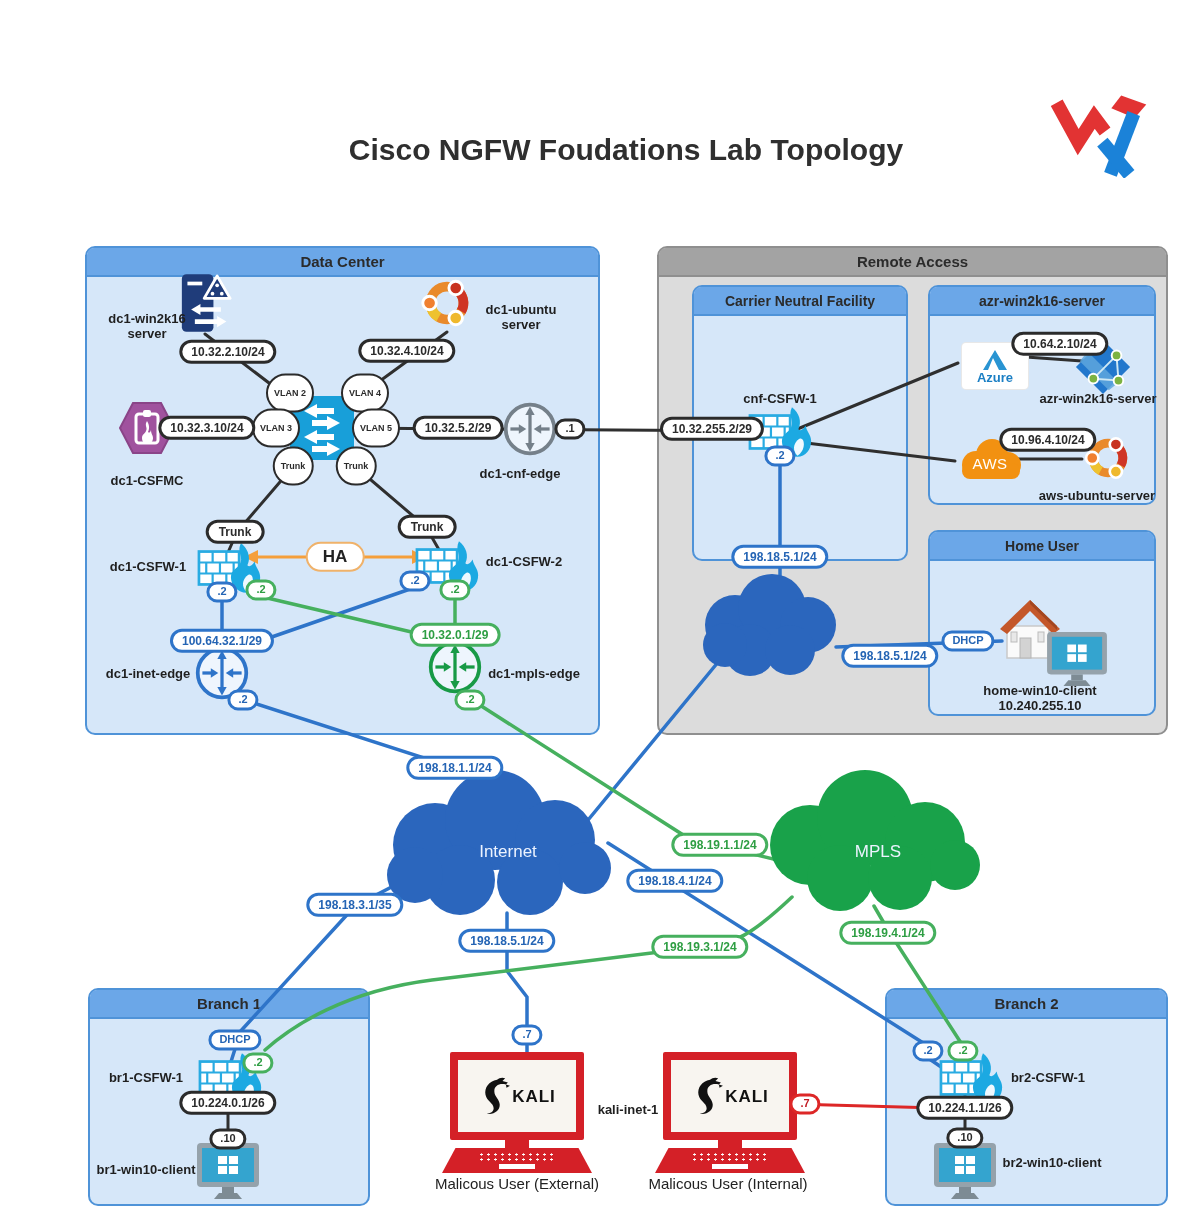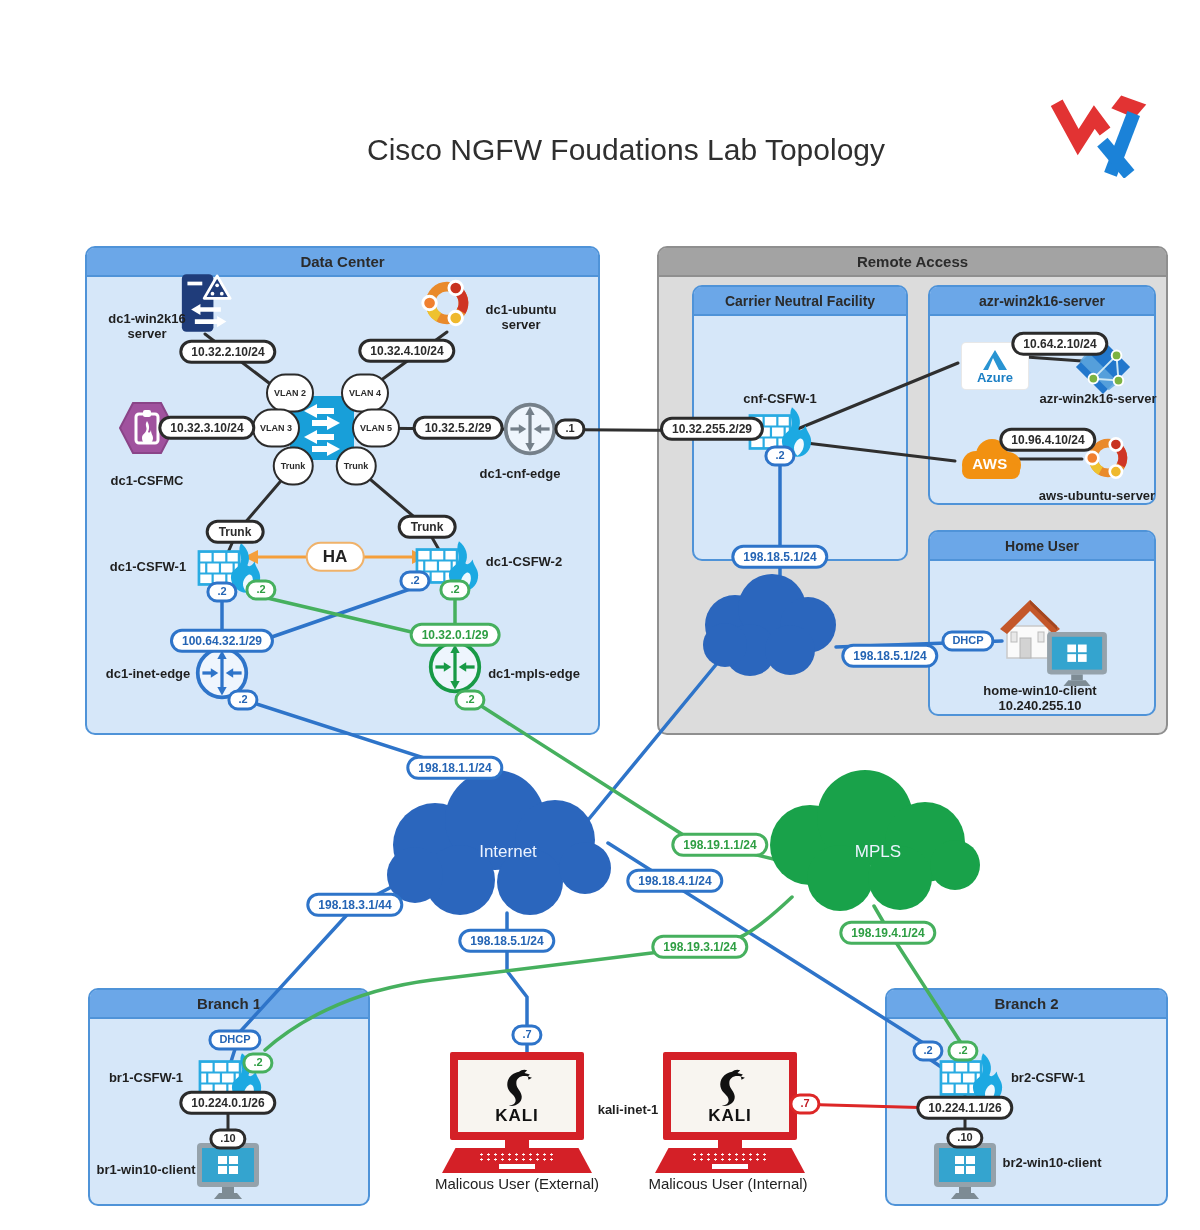--- a/index.html
+++ b/index.html
@@ -15,28 +15,28 @@
   .pill.sm{font-size:9px;padding:12px 6px;border-width:2.5px;}
   .pill.md{font-size:12px;padding:2px 10px;}
   .pill.badge{font-size:11px;padding:1px 8px;}
   .pill.blue{border-color:#2e74c9;color:#2464b4;}
   .pill.green{border-color:#46b05e;color:#2e9e43;}
   .pill.red{border-color:#dd2727;color:#c11b22;}
   .pill.ha{border-color:#f0b26a;color:#222;font-size:17px;padding:3px 15px;border-width:2px;}
   .nl{position:absolute;z-index:4;transform:translate(-50%,-50%);font-weight:bold;font-size:13px;color:#1f1f1f;
       text-align:center;white-space:nowrap;line-height:1.18;}
   .cloudtxt{position:absolute;z-index:4;transform:translate(-50%,-50%);color:#ecf3ff;font-size:17px;font-weight:400;}
-  .title{position:absolute;z-index:4;transform:translate(-50%,-50%);font-size:30px;font-weight:normal;color:#2f2f2f;white-space:nowrap;}
+  .title{position:absolute;z-index:4;transform:translate(-50%,-50%);font-size:30px;font-weight:bold;color:#2f2f2f;white-space:nowrap;}
   .azbox{position:absolute;z-index:4;transform:translate(-50%,-50%);width:66px;height:46px;background:#fff;border-radius:4px;
          display:flex;flex-direction:column;align-items:center;justify-content:center;box-shadow:0 0 0 1px #e8e8e8;}
   .azword{font-size:13px;font-weight:bold;color:#1b7fc4;line-height:1;}
-  .awsword{position:absolute;z-index:5;transform:translate(-50%,-50%);color:#fff;font-weight:bold;font-size:15px;letter-spacing:.5px;}
+  .awsword{position:absolute;z-index:5;transform:translate(-50%,-50%);color:#fff;font-weight:normal;font-size:15px;letter-spacing:.5px;}
   .klap{position:absolute;z-index:4;display:flex;flex-direction:column;align-items:center;width:150px;}
   .kscreen{width:134px;height:88px;border:8px solid #d42027;background:#f8f5f0;box-sizing:border-box;border-radius:2px;
-           display:flex;flex-direction:column;align-items:center;justify-content:center;}
+           display:flex;flex-direction:row;align-items:center;justify-content:center;}
   .kword{font-weight:800;font-size:17px;letter-spacing:1px;color:#111;line-height:1;}
   .khinge{width:24px;height:8px;background:#d42027;}
   .kkb{width:150px;height:25px;background:#d42027;clip-path:polygon(9% 0,91% 0,100% 100%,0 100%);position:relative;}
   .kkb .dots{position:absolute;left:24%;top:4px;width:52%;height:10px;
              background-image:radial-gradient(#fff 1.3px,transparent 1.6px);background-size:7px 5px;}
   .kkb .space{position:absolute;left:38%;top:16px;width:24%;height:5px;background:#fff;}
   .cap{position:absolute;z-index:4;transform:translate(-50%,-50%);font-size:15px;color:#222;white-space:nowrap;}
 </style>
 </head>
 <body>
@@ -378,21 +378,21 @@
   <div class="pill" style="left:228px;top:1103px">10.224.0.1/26</div>
   <div class="pill" style="left:965px;top:1108px">10.224.1.1/26</div>
   <div class="pill badge" style="left:570px;top:429px">.1</div>
   <div class="pill badge" style="left:228px;top:1139px">.10</div>
   <div class="pill badge" style="left:965px;top:1138px">.10</div>
 
   <div class="pill blue" style="left:222px;top:641px">100.64.32.1/29</div>
   <div class="pill blue" style="left:780px;top:557px">198.18.5.1/24</div>
   <div class="pill blue" style="left:890px;top:656px">198.18.5.1/24</div>
   <div class="pill blue" style="left:455px;top:768px">198.18.1.1/24</div>
-  <div class="pill blue" style="left:355px;top:905px">198.18.3.1/44</div>
+  <div class="pill blue" style="left:355px;top:905px">198.18.3.1/35</div>
   <div class="pill blue" style="left:507px;top:941px">198.18.5.1/24</div>
   <div class="pill blue" style="left:675px;top:881px">198.18.4.1/24</div>
   <div class="pill blue badge" style="left:968px;top:641px">DHCP</div>
   <div class="pill blue badge" style="left:235px;top:1040px">DHCP</div>
   <div class="pill blue badge" style="left:222px;top:592px">.2</div>
   <div class="pill blue badge" style="left:415px;top:581px">.2</div>
   <div class="pill blue badge" style="left:243px;top:700px">.2</div>
   <div class="pill blue badge" style="left:780px;top:456px">.2</div>
   <div class="pill blue badge" style="left:928px;top:1051px">.2</div>
   <div class="pill blue badge" style="left:527px;top:1035px">.7</div>

